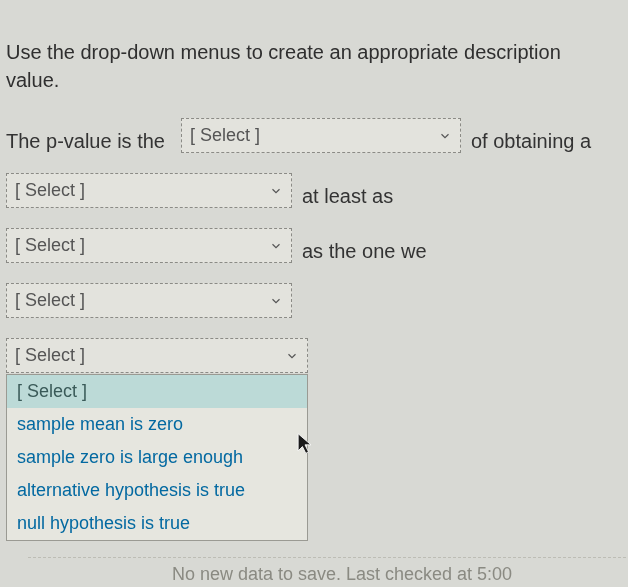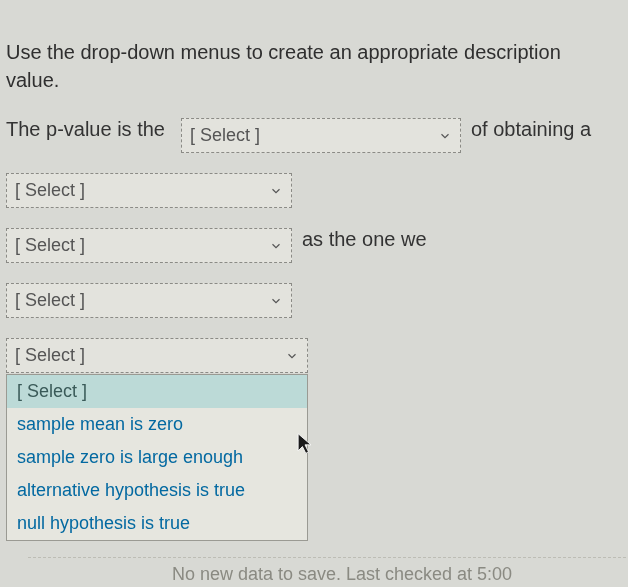--- a/index.html
+++ b/index.html
@@ -17,21 +17,21 @@
     padding: 6px 6px 0 6px;
   }
   .instruction {
     line-height: 1.4;
     margin-bottom: 24px;
     color: #2f2f2f;
     margin-top: 32px;
   }
   .row {
     display: flex;
-    align-items: flex-start;
+    align-items: flex-end;
     margin-bottom: 20px;
     gap: 10px;
   }
   .label-text {
     color: #333;
   }
   .dropdown {
     display: inline-flex;
     align-items: center;
     justify-content: space-between;
@@ -125,20 +125,21 @@
 
   <div class="row">
     <span class="dropdown dd-wide">
       <span class="placeholder">[ Select ]</span>
       <span class="chevron">
         <svg viewBox="0 0 24 24">
             <path d="M6 9l6 6 6-6" fill="none" stroke="#555" stroke-width="2"></path>
           </svg>
       </span>
     </span>
+    <span class="label-text">at least as</span>
   </div>
 
   <div class="row">
     <span class="dropdown dd-wide">
       <span class="placeholder">[ Select ]</span>
       <span class="chevron">
         <svg viewBox="0 0 24 24">
             <path d="M6 9l6 6 6-6" fill="none" stroke="#555" stroke-width="2"></path>
           </svg>
       </span>

